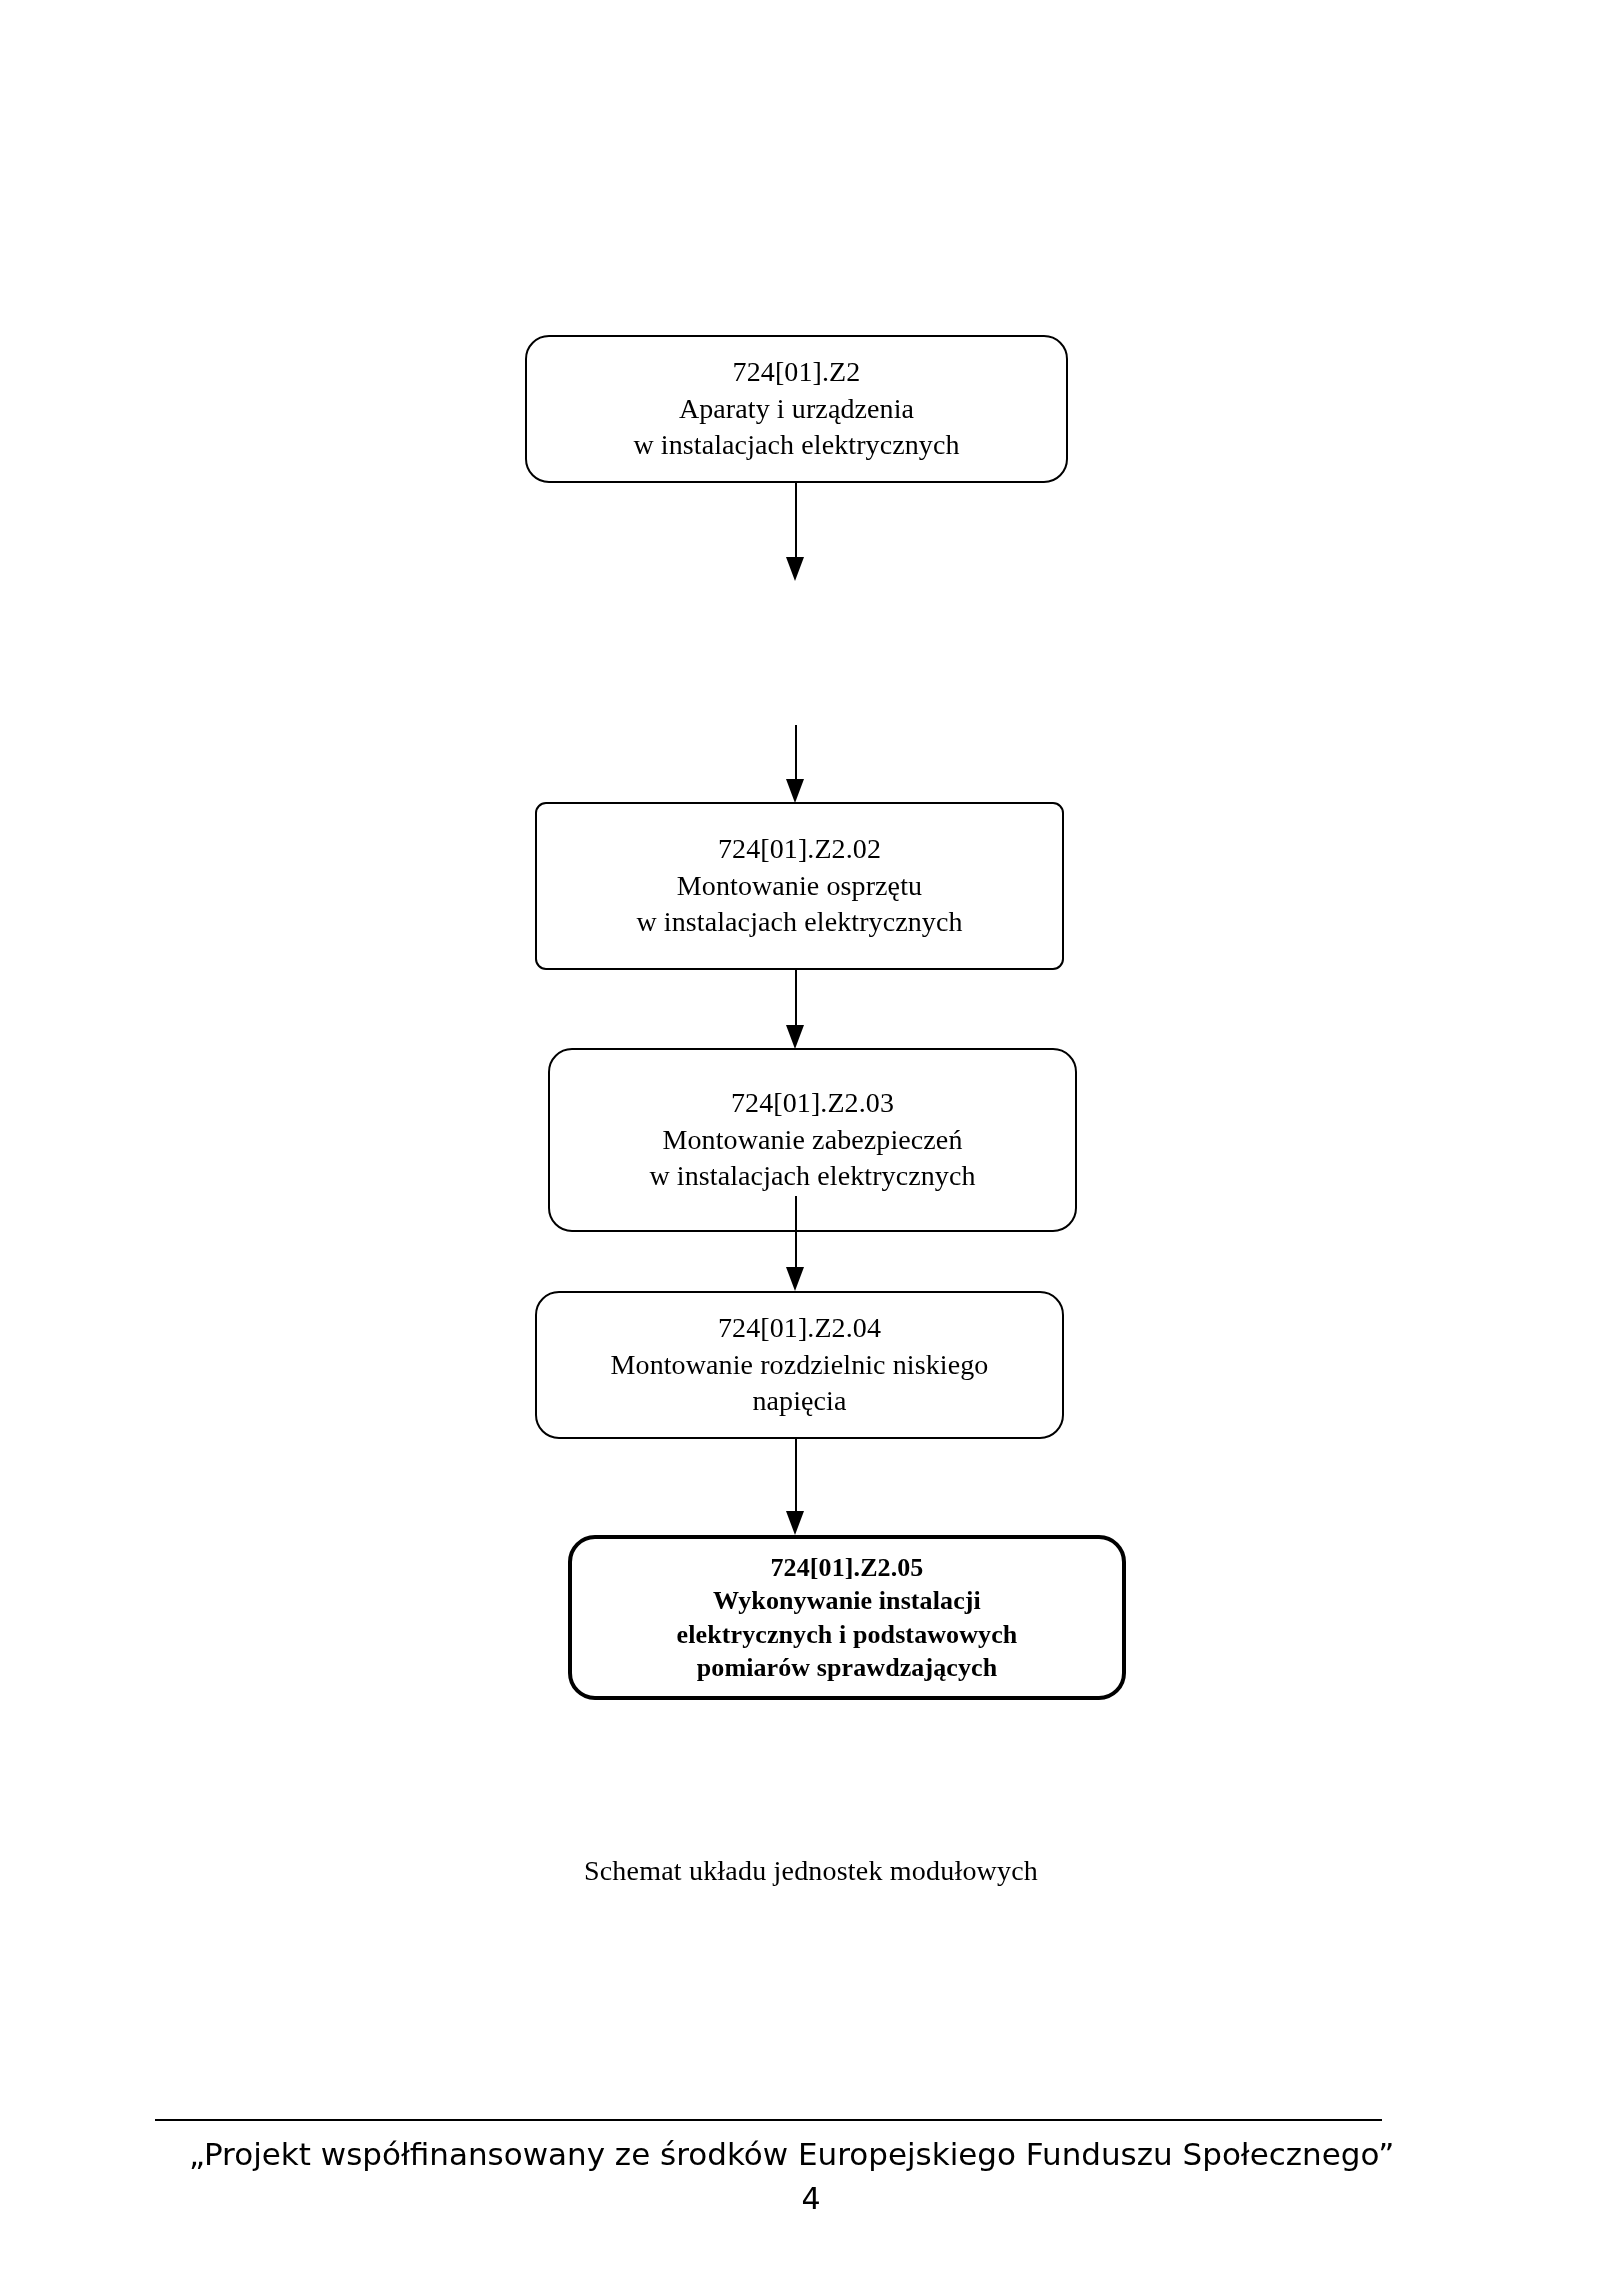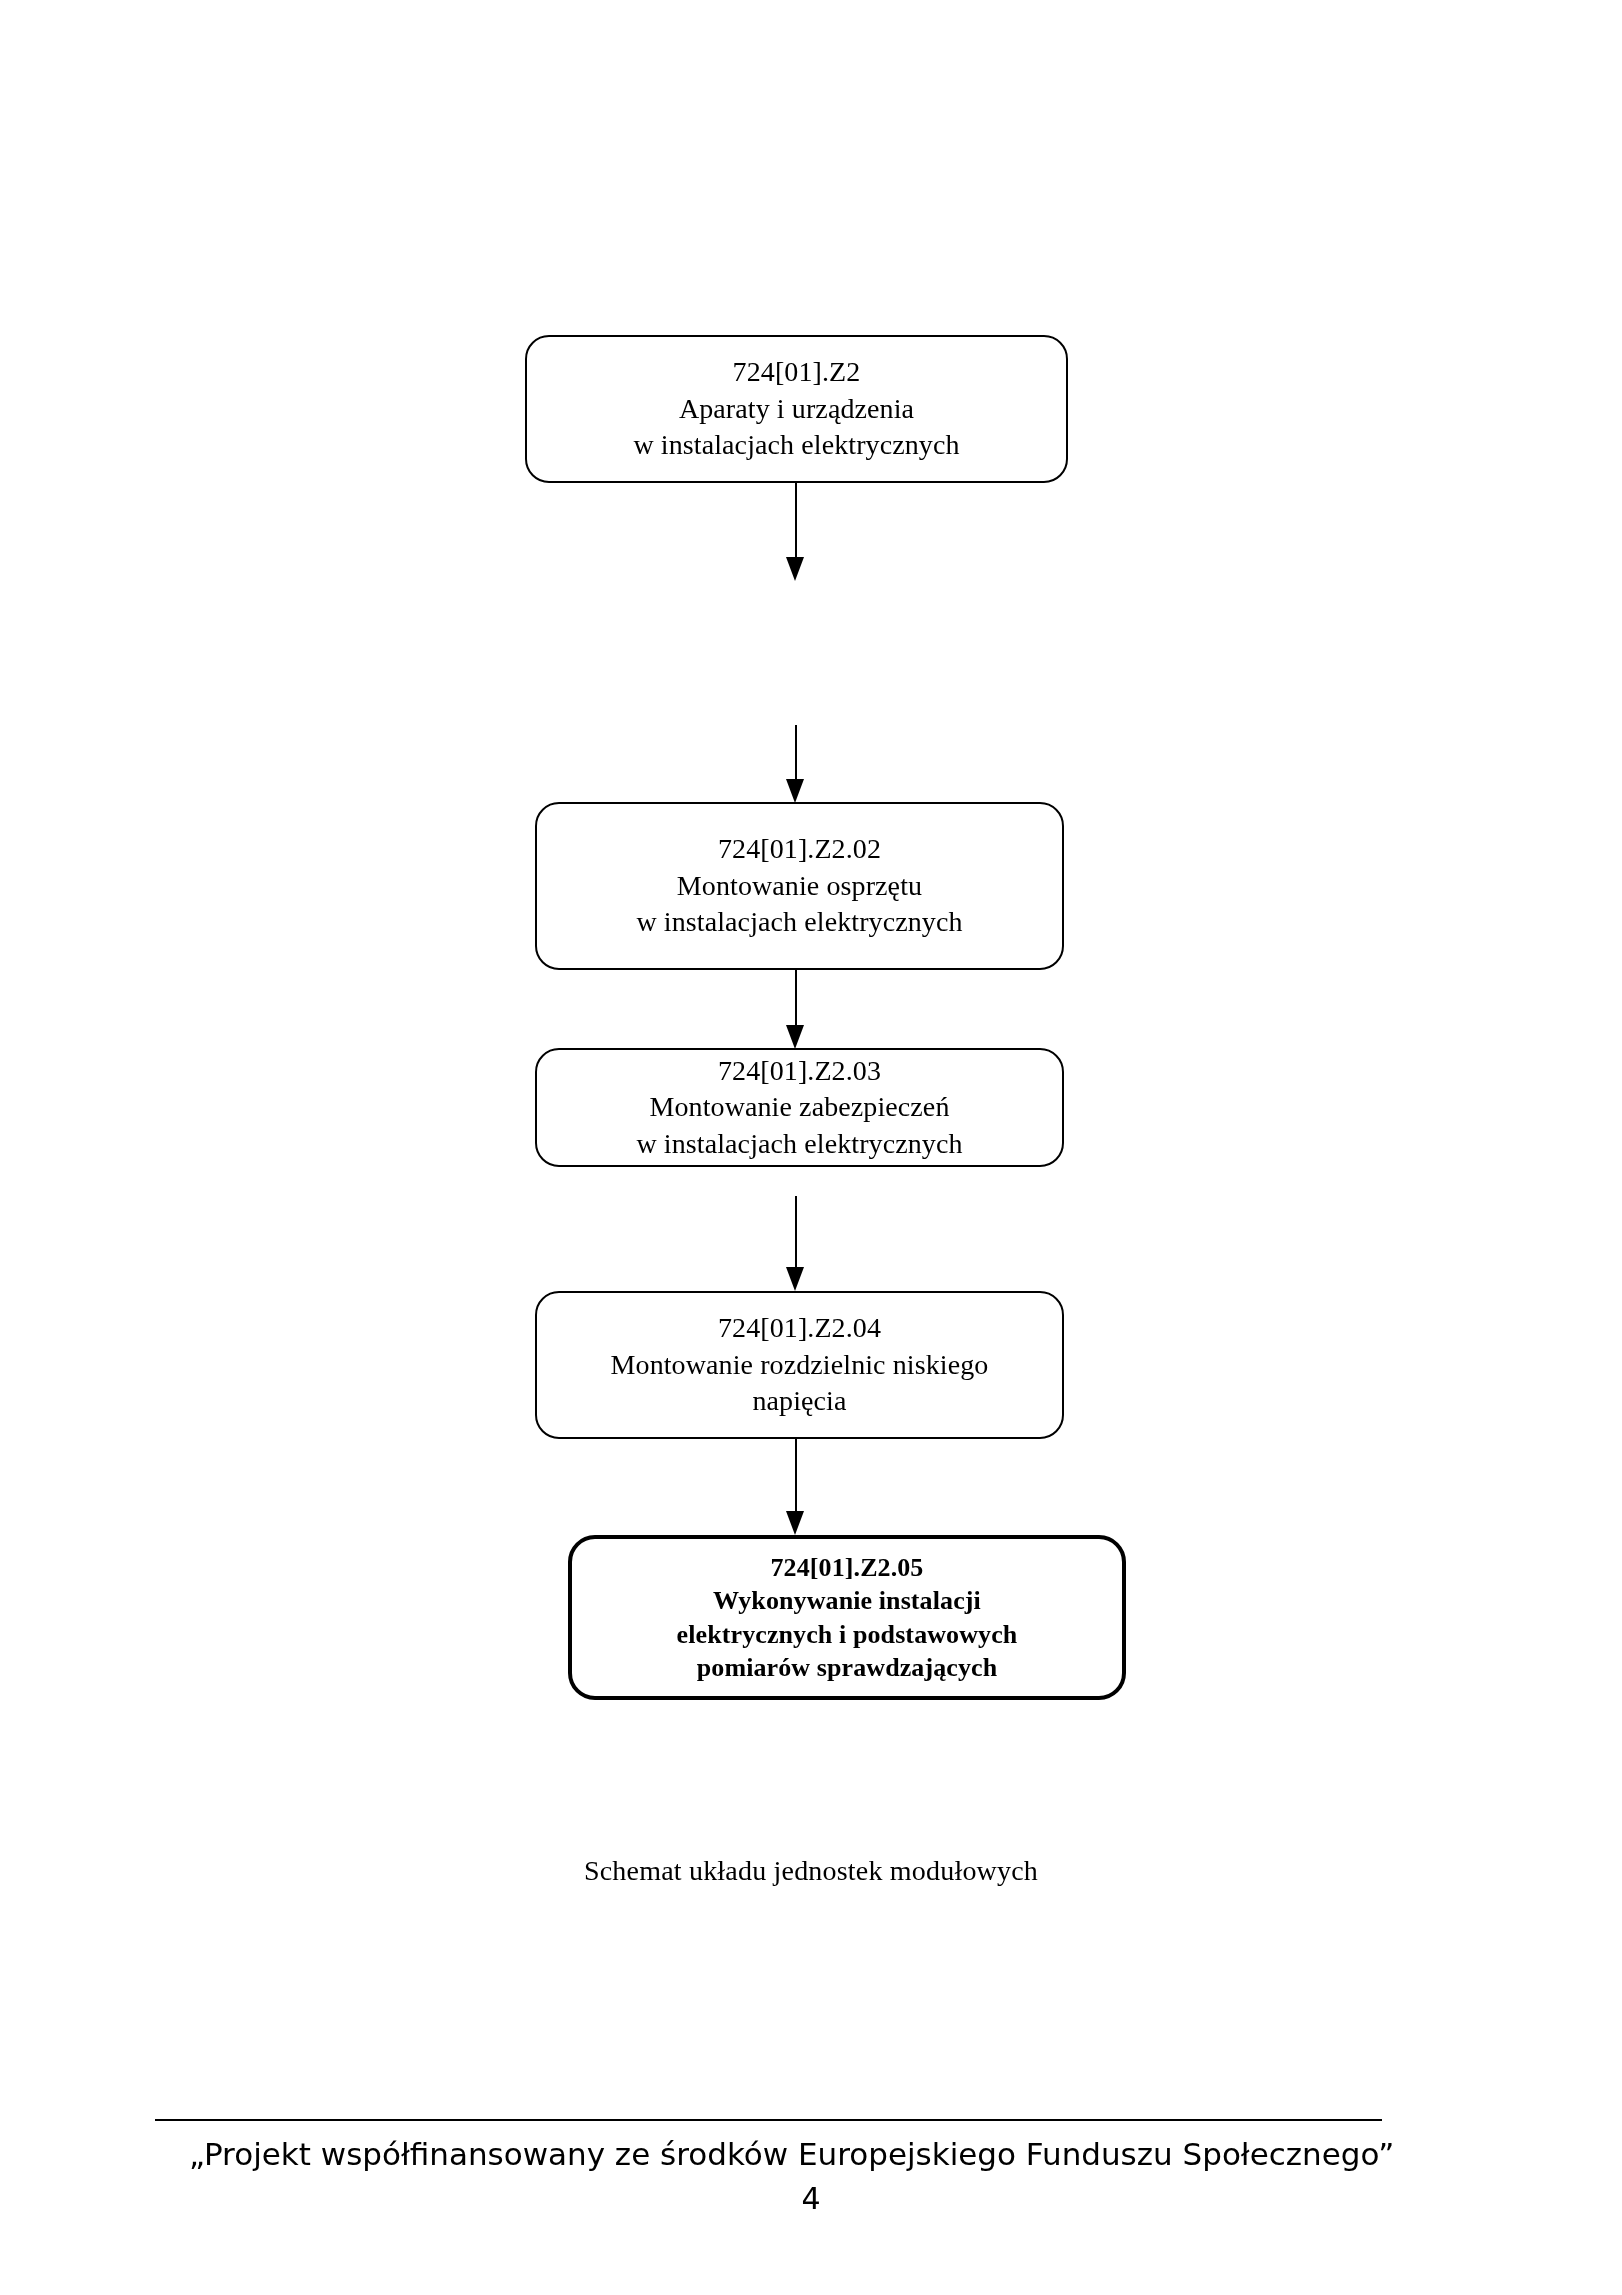--- a/index.html
+++ b/index.html
@@ -55,22 +55,22 @@
   }
 
   .node .line {
     display: block;
     white-space: nowrap;
   }
 
   
   #node-0 { left: 525px;  top: 335px;  width: 543px; height: 148px; }
   #node-1 { left: 535px;  top: 581px;  width: 525px; height: 144px; }
-  #node-2 { left: 535px;  top: 802px; width: 529px; height: 168px; }
-  #node-3 { left: 535px;  top: 1048px; width: 529px; height: 119px; }
+  #node-2 { left: 535px;  top: 802px; width: 529px; height: 168px; border-radius: 11px; }
+  #node-3 { left: 548px;  top: 1048px; width: 529px; height: 184px; }
   #node-4 { left: 535px;  top: 1291px; width: 529px; height: 148px; }
   #node-5 { left: 568px;  top: 1535px; width: 558px; height: 165px; }
 
   
   .connector {
     position: absolute;
     width: 32px;
     left: 780px;
   }
   .connector .shaft {

